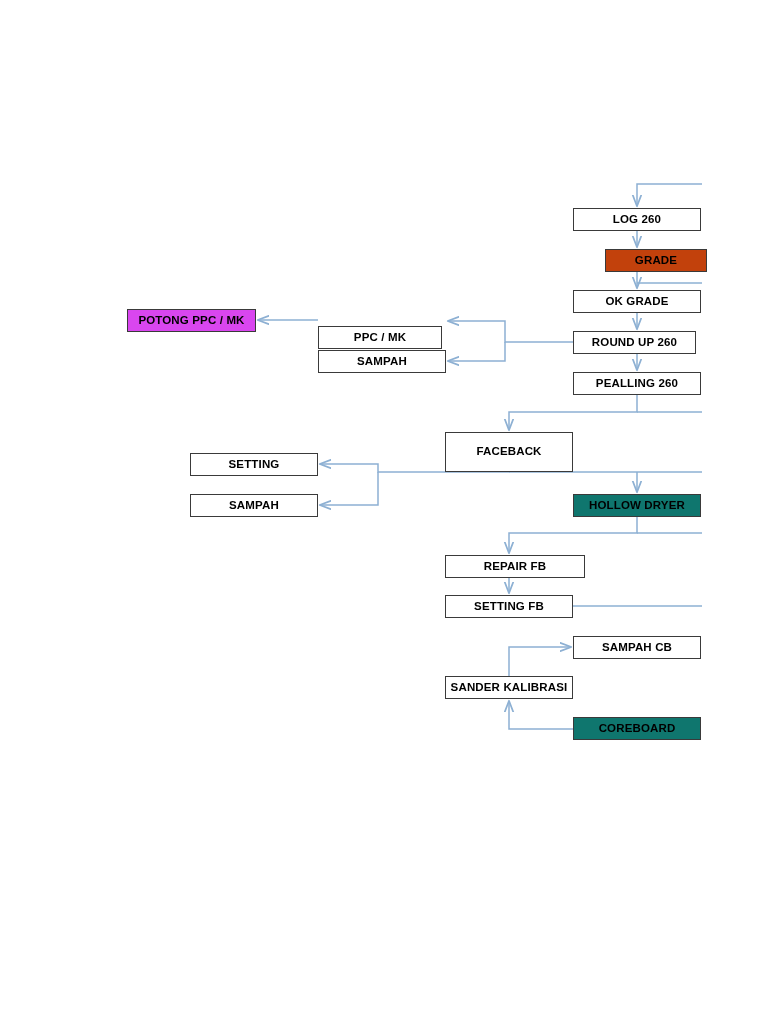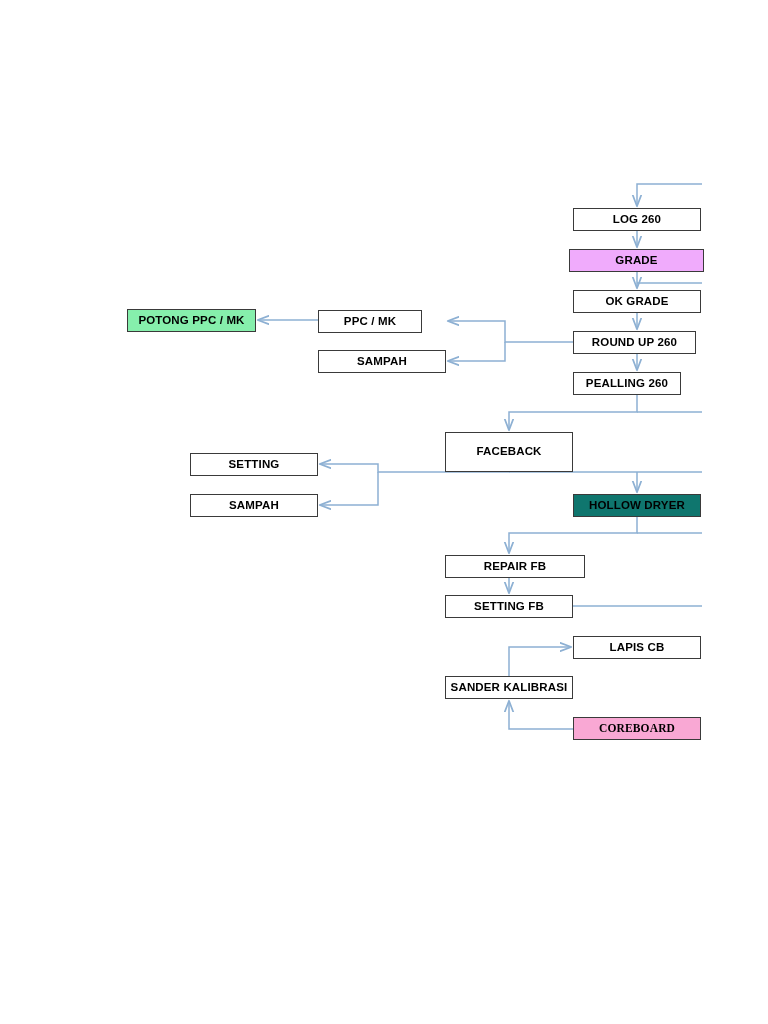--- a/index.html
+++ b/index.html
@@ -78,36 +78,36 @@
         <polyline points="573,606 702,606" fill="none" stroke="#8db0d3" stroke-width="1.5" stroke-linecap="butt" stroke-linejoin="miter"></polyline>
         <polyline points="509,676 509,647 571,647" fill="none" stroke="#8db0d3" stroke-width="1.5" stroke-linecap="butt" stroke-linejoin="miter" marker-end="url(#arrowhead)"></polyline>
         <polyline points="573,729 509,729 509,701" fill="none" stroke="#8db0d3" stroke-width="1.5" stroke-linecap="butt" stroke-linejoin="miter" marker-end="url(#arrowhead)"></polyline>
       </g>
   </svg>
 
   <div id="nodes-container">
       <div class="node" style="left: 573px; top: 208px; width: 128px; height: 23px; border-color: rgb(58, 58, 58); background: rgb(255, 255, 255); color: rgb(0, 0, 0);">
         <span>LOG 260</span>
       </div>
-      <div class="node" style="left: 569px; top: 249px; width: 135px; height: 23px; border-color: rgb(58, 58, 58); background: #f0abfc; color: rgb(0, 0, 0);">
+      <div class="node" style="left: 605px; top: 249px; width: 102px; height: 23px; border-color: rgb(58, 58, 58); background: #c2410c; color: rgb(0, 0, 0);">
         <span>GRADE</span>
       </div>
       <div class="node" style="left: 573px; top: 290px; width: 128px; height: 23px; border-color: rgb(58, 58, 58); background: rgb(255, 255, 255); color: rgb(0, 0, 0);">
         <span>OK GRADE</span>
       </div>
       <div class="node" style="left: 573px; top: 331px; width: 123px; height: 23px; border-color: rgb(58, 58, 58); background: rgb(255, 255, 255); color: rgb(0, 0, 0);">
         <span>ROUND UP 260</span>
       </div>
-      <div class="node" style="left: 573px; top: 372px; width: 108px; height: 23px; border-color: rgb(58, 58, 58); background: rgb(255, 255, 255); color: rgb(0, 0, 0);">
+      <div class="node" style="left: 573px; top: 372px; width: 128px; height: 23px; border-color: rgb(58, 58, 58); background: rgb(255, 255, 255); color: rgb(0, 0, 0);">
         <span>PEALLING 260</span>
       </div>
-      <div class="node" style="left: 127px; top: 309px; width: 129px; height: 23px; border-color: rgb(58, 58, 58); background: #86efac; color: rgb(0, 0, 0);">
+      <div class="node" style="left: 127px; top: 309px; width: 129px; height: 23px; border-color: rgb(58, 58, 58); background: #d946ef; color: rgb(0, 0, 0);">
         <span>POTONG PPC / MK</span>
       </div>
-      <div class="node" style="left: 318px; top: 310px; width: 104px; height: 23px; border-color: rgb(58, 58, 58); background: rgb(255, 255, 255); color: rgb(0, 0, 0);">
+      <div class="node" style="left: 318px; top: 326px; width: 124px; height: 23px; border-color: rgb(58, 58, 58); background: rgb(255, 255, 255); color: rgb(0, 0, 0);">
         <span>PPC / MK</span>
       </div>
       <div class="node" style="left: 318px; top: 350px; width: 128px; height: 23px; border-color: rgb(58, 58, 58); background: rgb(255, 255, 255); color: rgb(0, 0, 0);">
         <span>SAMPAH</span>
       </div>
       <div class="node" style="left: 445px; top: 432px; width: 128px; height: 40px; border-color: rgb(58, 58, 58); background: rgb(255, 255, 255); color: rgb(0, 0, 0);">
         <span>FACEBACK</span>
       </div>
       <div class="node" style="left: 190px; top: 453px; width: 128px; height: 23px; border-color: rgb(58, 58, 58); background: rgb(255, 255, 255); color: rgb(0, 0, 0);">
         <span>SETTING</span>
@@ -118,23 +118,23 @@
       <div class="node" style="left: 573px; top: 494px; width: 128px; height: 23px; border-color: rgb(58, 58, 58); background: #0f766e; color: rgb(0, 0, 0);">
         <span>HOLLOW DRYER</span>
       </div>
       <div class="node" style="left: 445px; top: 555px; width: 140px; height: 23px; border-color: rgb(58, 58, 58); background: rgb(255, 255, 255); color: rgb(0, 0, 0);">
         <span>REPAIR FB</span>
       </div>
       <div class="node" style="left: 445px; top: 595px; width: 128px; height: 23px; border-color: rgb(58, 58, 58); background: rgb(255, 255, 255); color: rgb(0, 0, 0);">
         <span>SETTING FB</span>
       </div>
       <div class="node" style="left: 573px; top: 636px; width: 128px; height: 23px; border-color: rgb(58, 58, 58); background: rgb(255, 255, 255); color: rgb(0, 0, 0);">
-        <span>LAPIS CB</span>
+        <span>SAMPAH CB</span>
       </div>
       <div class="node" style="left: 445px; top: 676px; width: 128px; height: 23px; border-color: rgb(58, 58, 58); background: rgb(255, 255, 255); color: rgb(0, 0, 0);">
         <span>SANDER KALIBRASI</span>
       </div>
-      <div class="node" style="left: 573px; top: 717px; width: 128px; height: 23px; border-color: rgb(58, 58, 58); background: #f9a8d4; color: rgb(0, 0, 0); font-family: Liberation Serif, serif;">
+      <div class="node" style="left: 573px; top: 717px; width: 128px; height: 23px; border-color: rgb(58, 58, 58); background: #0f766e; color: rgb(0, 0, 0);">
         <span>COREBOARD</span>
       </div>
     </div>
 
 </div>
 
 </body></html>

